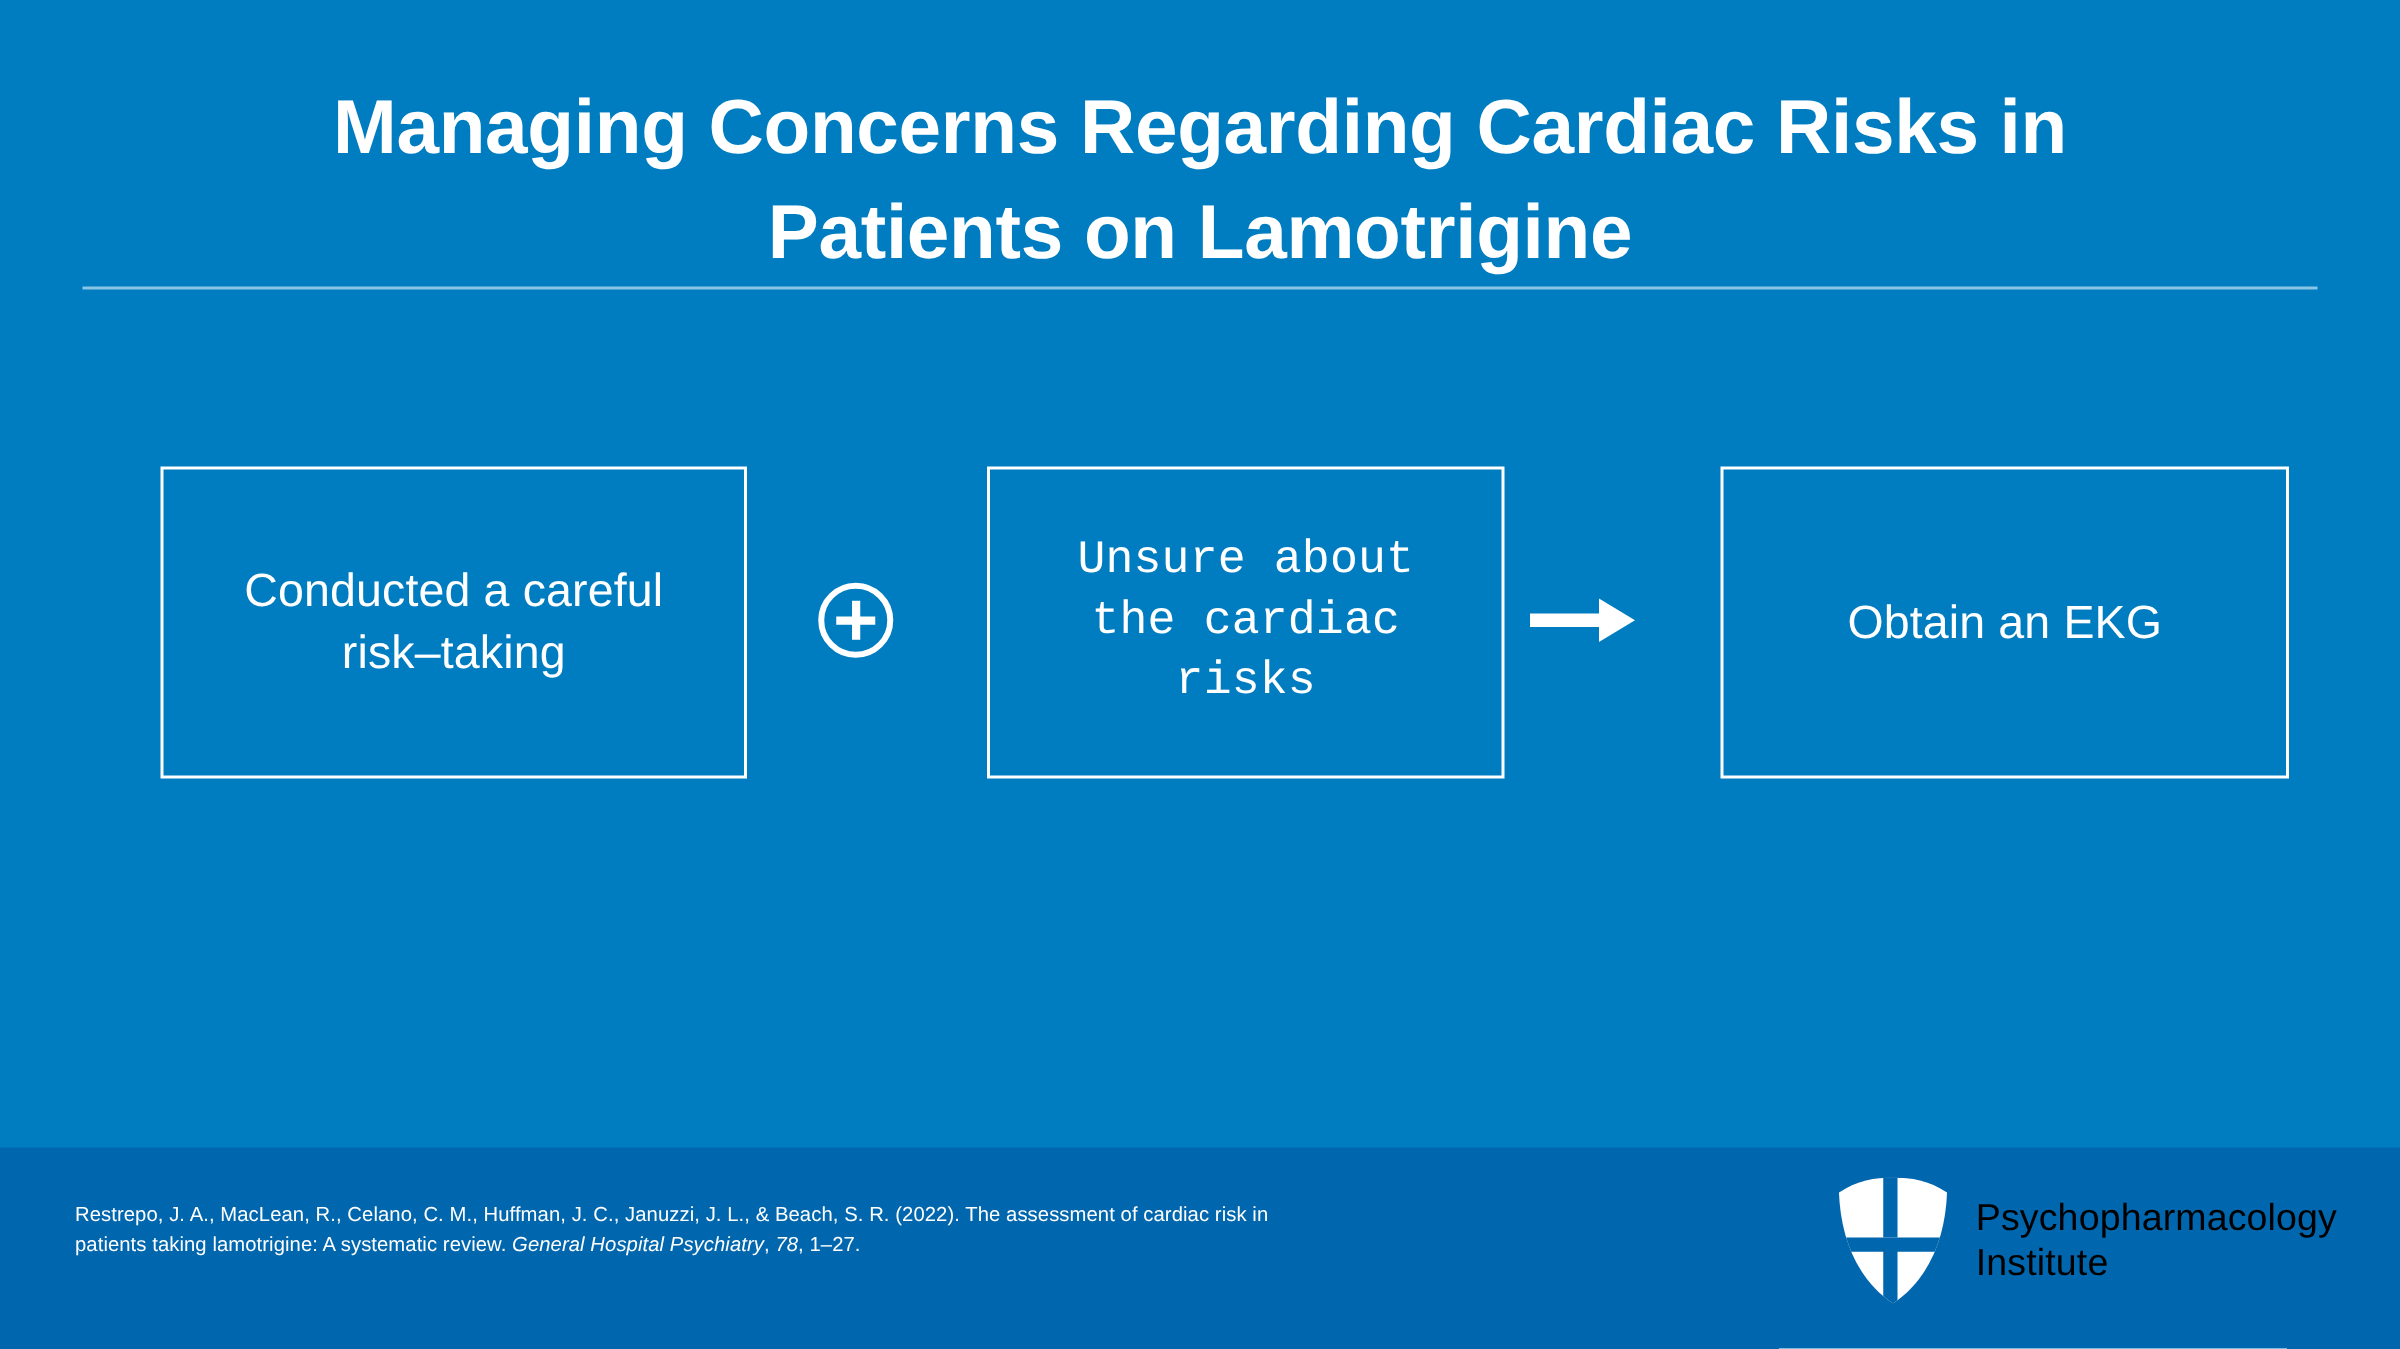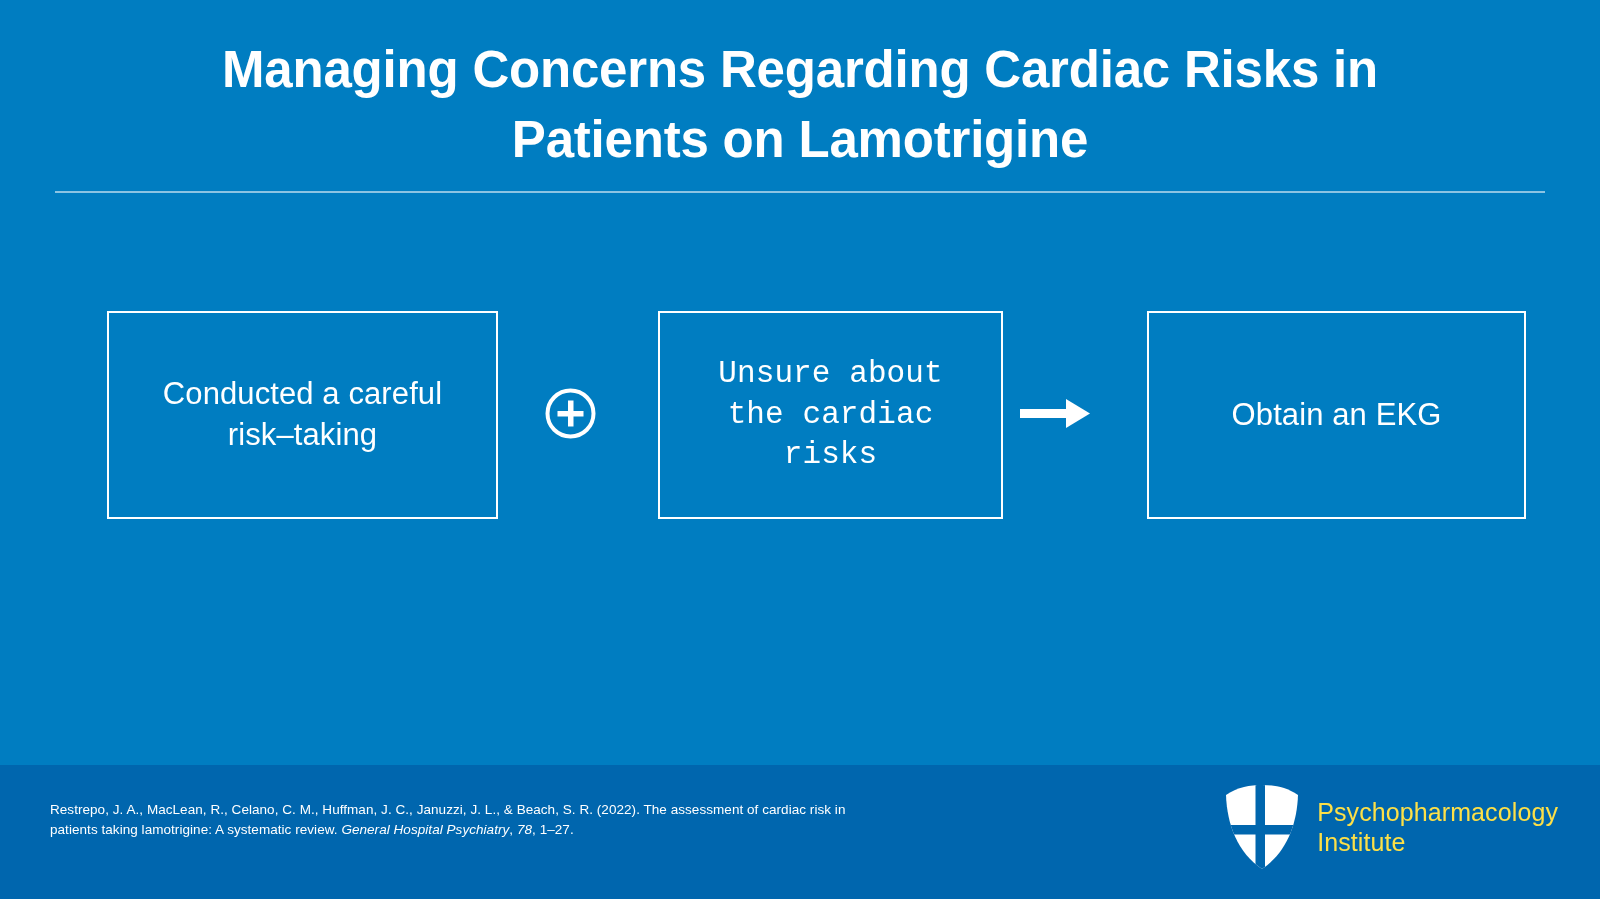--- a/index.html
+++ b/index.html
@@ -25,21 +25,21 @@
     width: 1600px;
     text-align: center;
   }
   .slide-title {
     font-family: "Liberation Sans", sans-serif;
     font-weight: bold;
     font-size: 51px;
     line-height: 1.38;
     letter-spacing: -0.2px;
     color: #ffffff;
-    margin: 1px auto;
+    margin: 16px auto;
     width: 1300px;
   }
   .title-divider {
     position: absolute;
     left: 55px;
     top: 191px;
     width: 1490px;
     height: 2px;
     background: rgba(255,255,255,0.55);
   }
@@ -121,21 +121,21 @@
     position: absolute;
     right: 42px;
     top: 12px;
     height: 100px;
     display: flex;
     align-items: center;
     gap: 17px;
   }
   .logo-shield { width: 76px; height: 84px; display: block; }
   .logo-wordmark {
-    color: #fde047;
+    color: #000000;
     font-size: 25px;
     line-height: 1.22;
     font-weight: normal;
     letter-spacing: 0.1px;
     white-space: pre-line;
   }
 </style>
 </head>
 <body>
 

